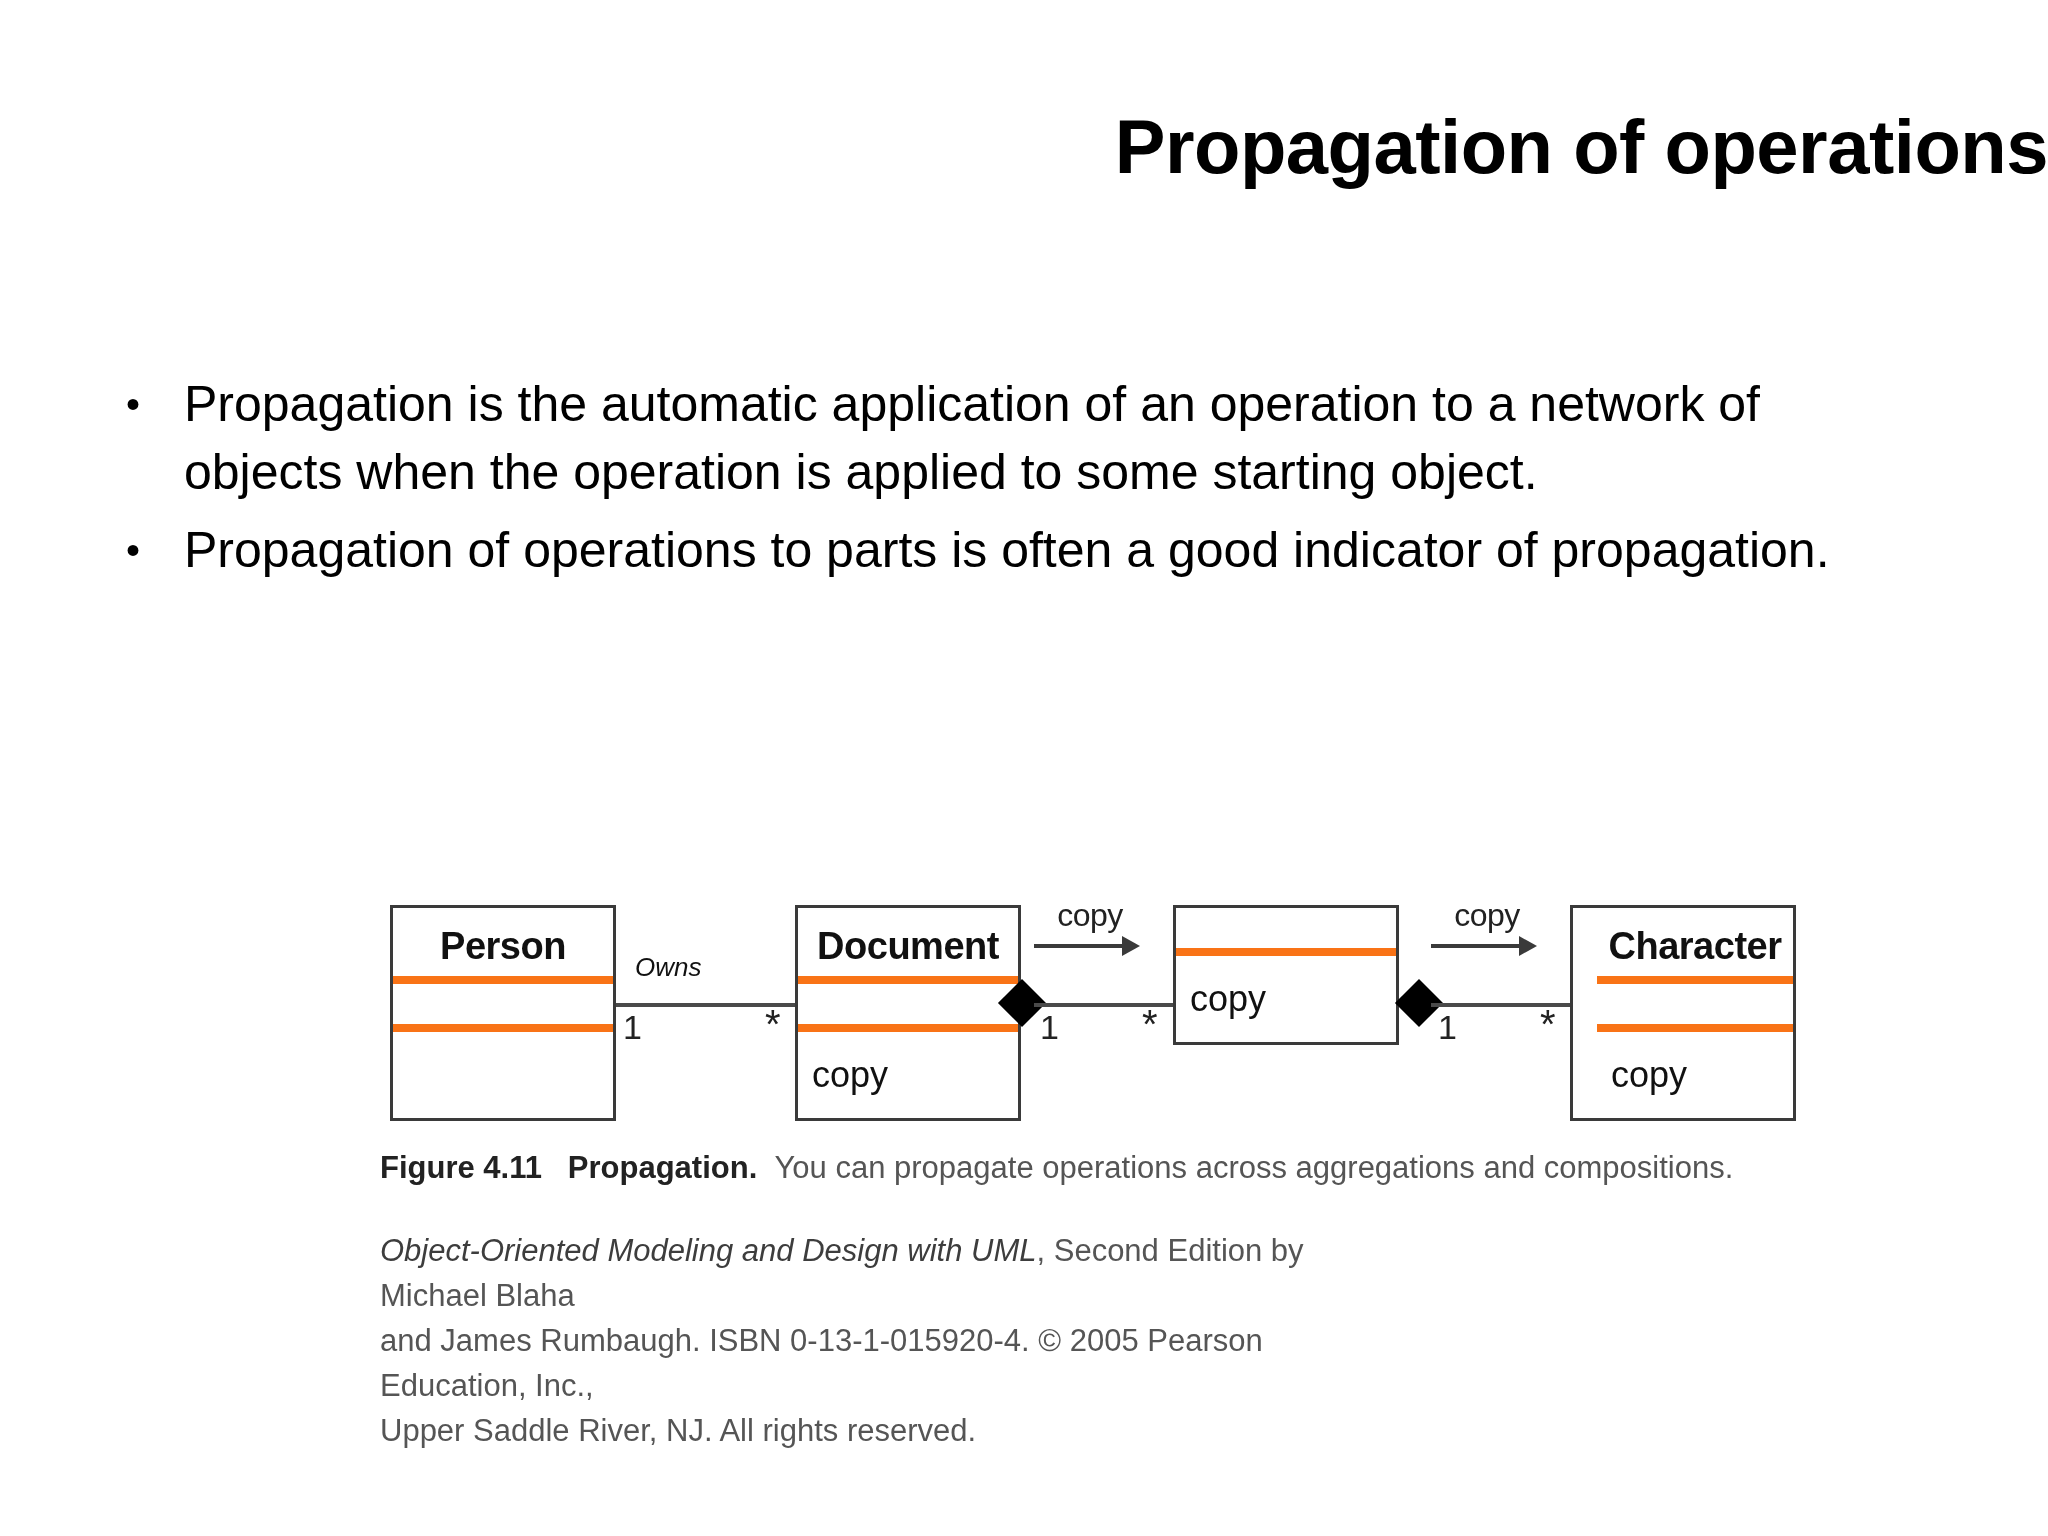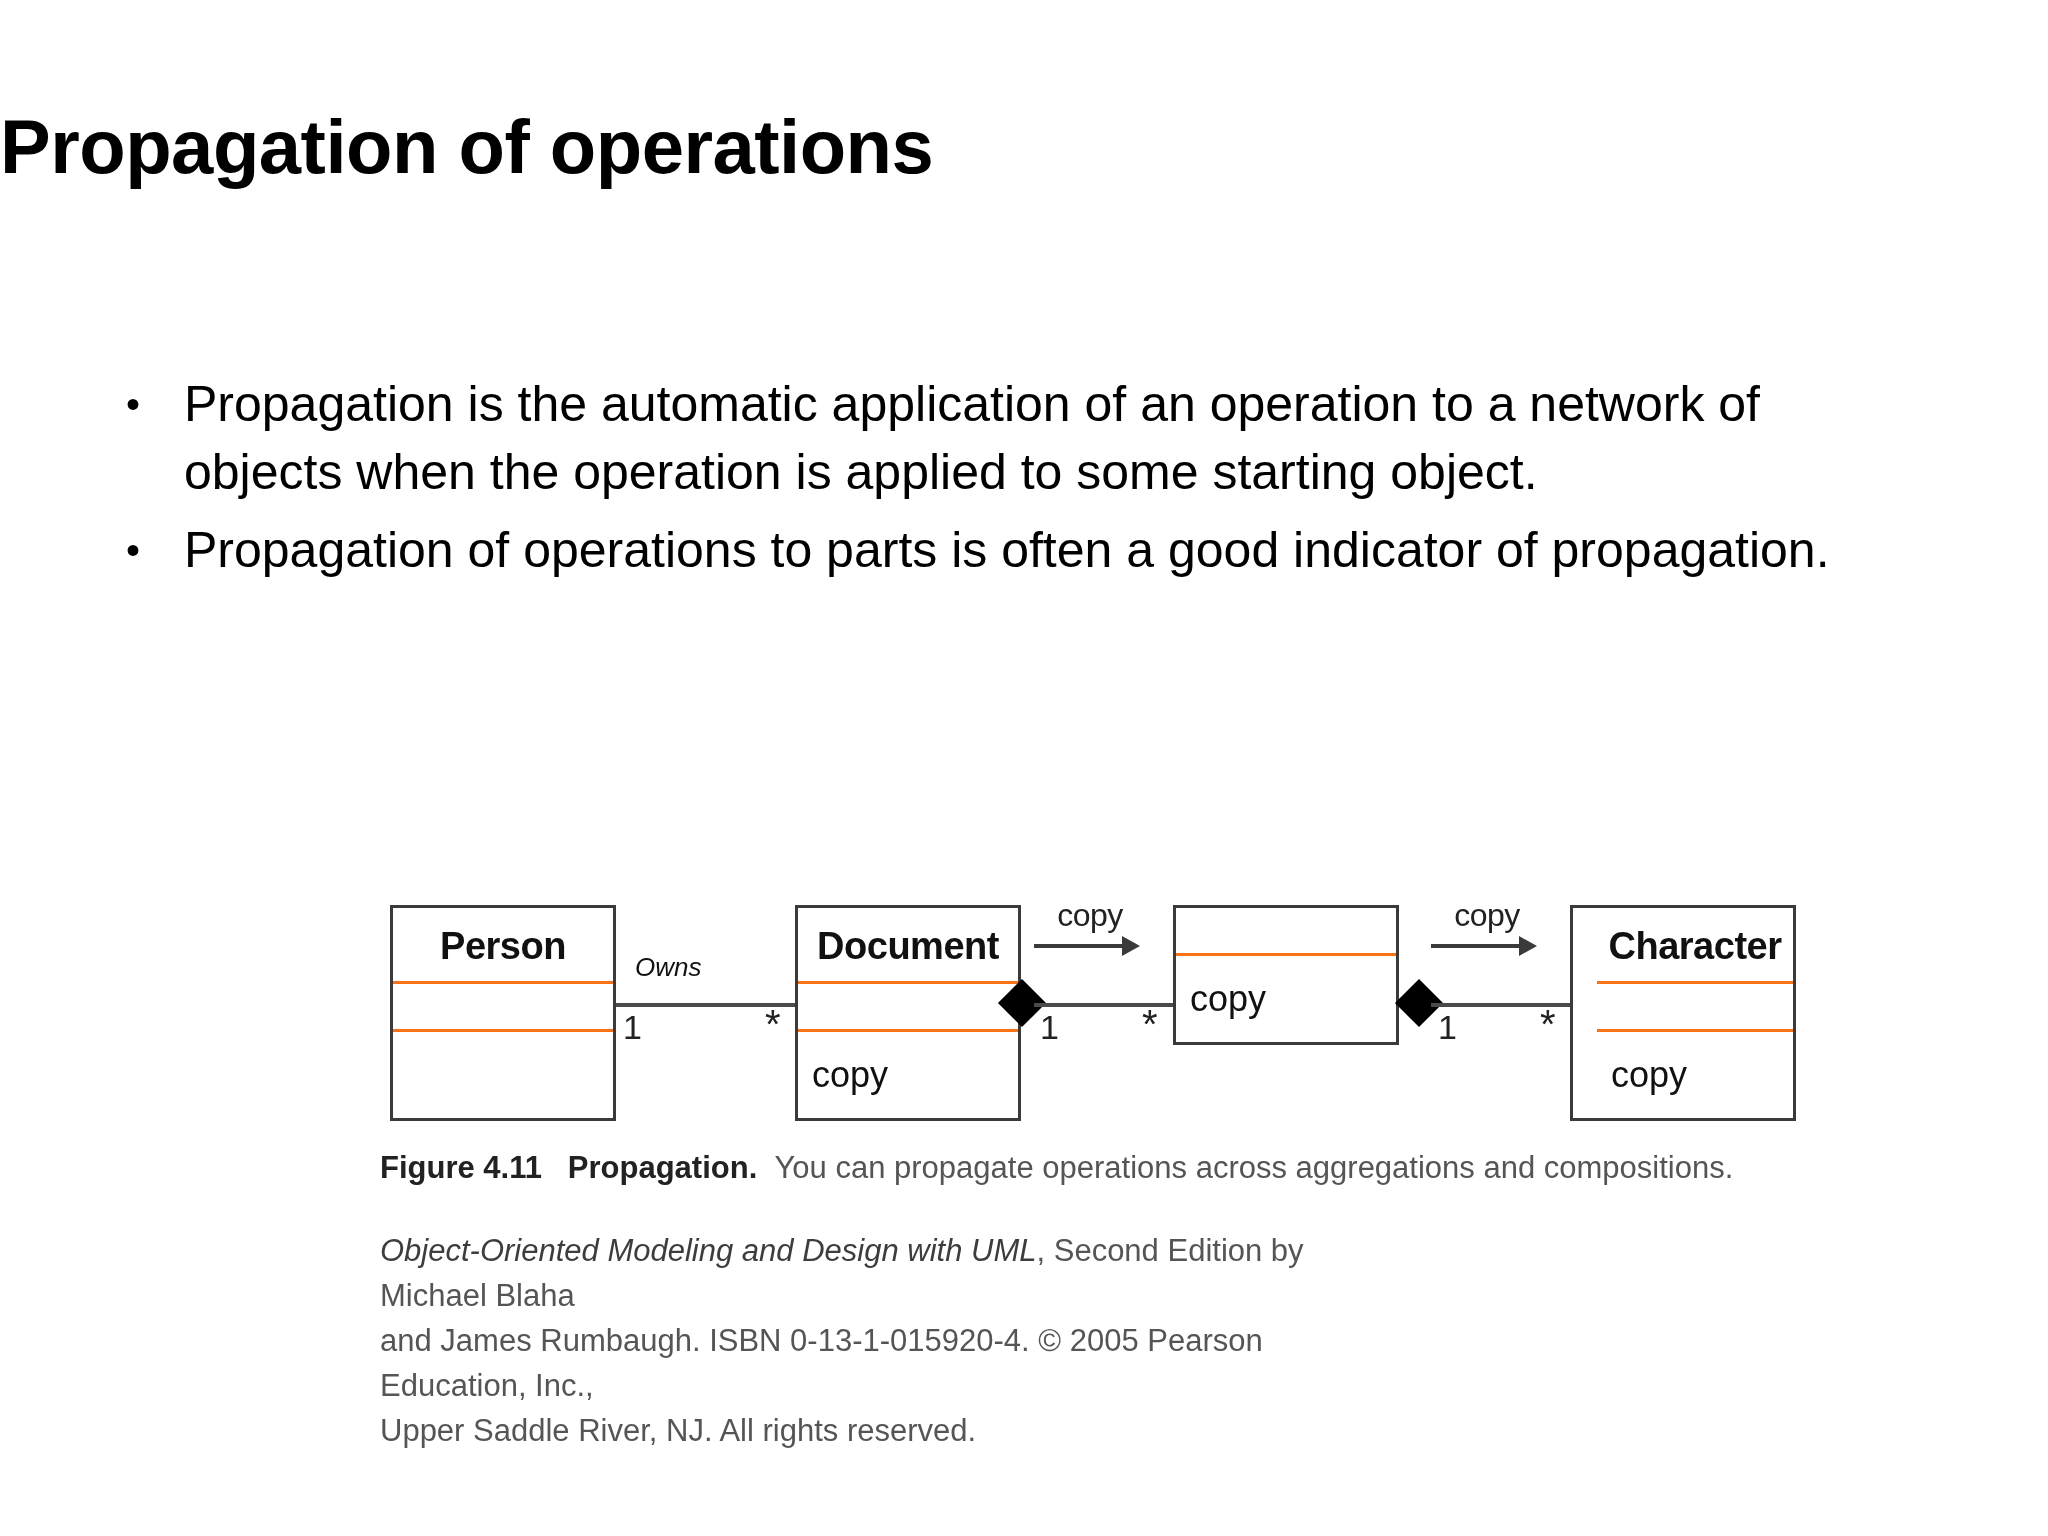--- a/index.html
+++ b/index.html
@@ -16,21 +16,21 @@
     overflow: hidden;
     position: relative;
   }
 
   
   .slide-title {
     position: absolute;
     top: 104px;
     left: 0;
     width: 2048px;
-    text-align: left;
+    text-align: right;
     font-family: "Liberation Sans", sans-serif;
     font-weight: bold;
     font-size: 76px;
     line-height: 86px;
     letter-spacing: -0.5px;
     color: #000000;
   }
 
   
   .bullets {
@@ -76,21 +76,21 @@
 
   .uml-class {
     position: absolute;
     box-sizing: border-box;
     border: 3px solid #3a3a3a;
     background: #ffffff;
     width: 226px;
   }
   .uml-compartment {
     box-sizing: border-box;
-    border-bottom: 3px solid #f97316;
+    border-bottom: 8px solid #f97316;
     position: relative;
   }
   .uml-compartment:last-child {
     border-bottom: none;
   }
   .uml-name {
     height: 76px;
     line-height: 76px;
     text-align: center;
     font-weight: bold;

